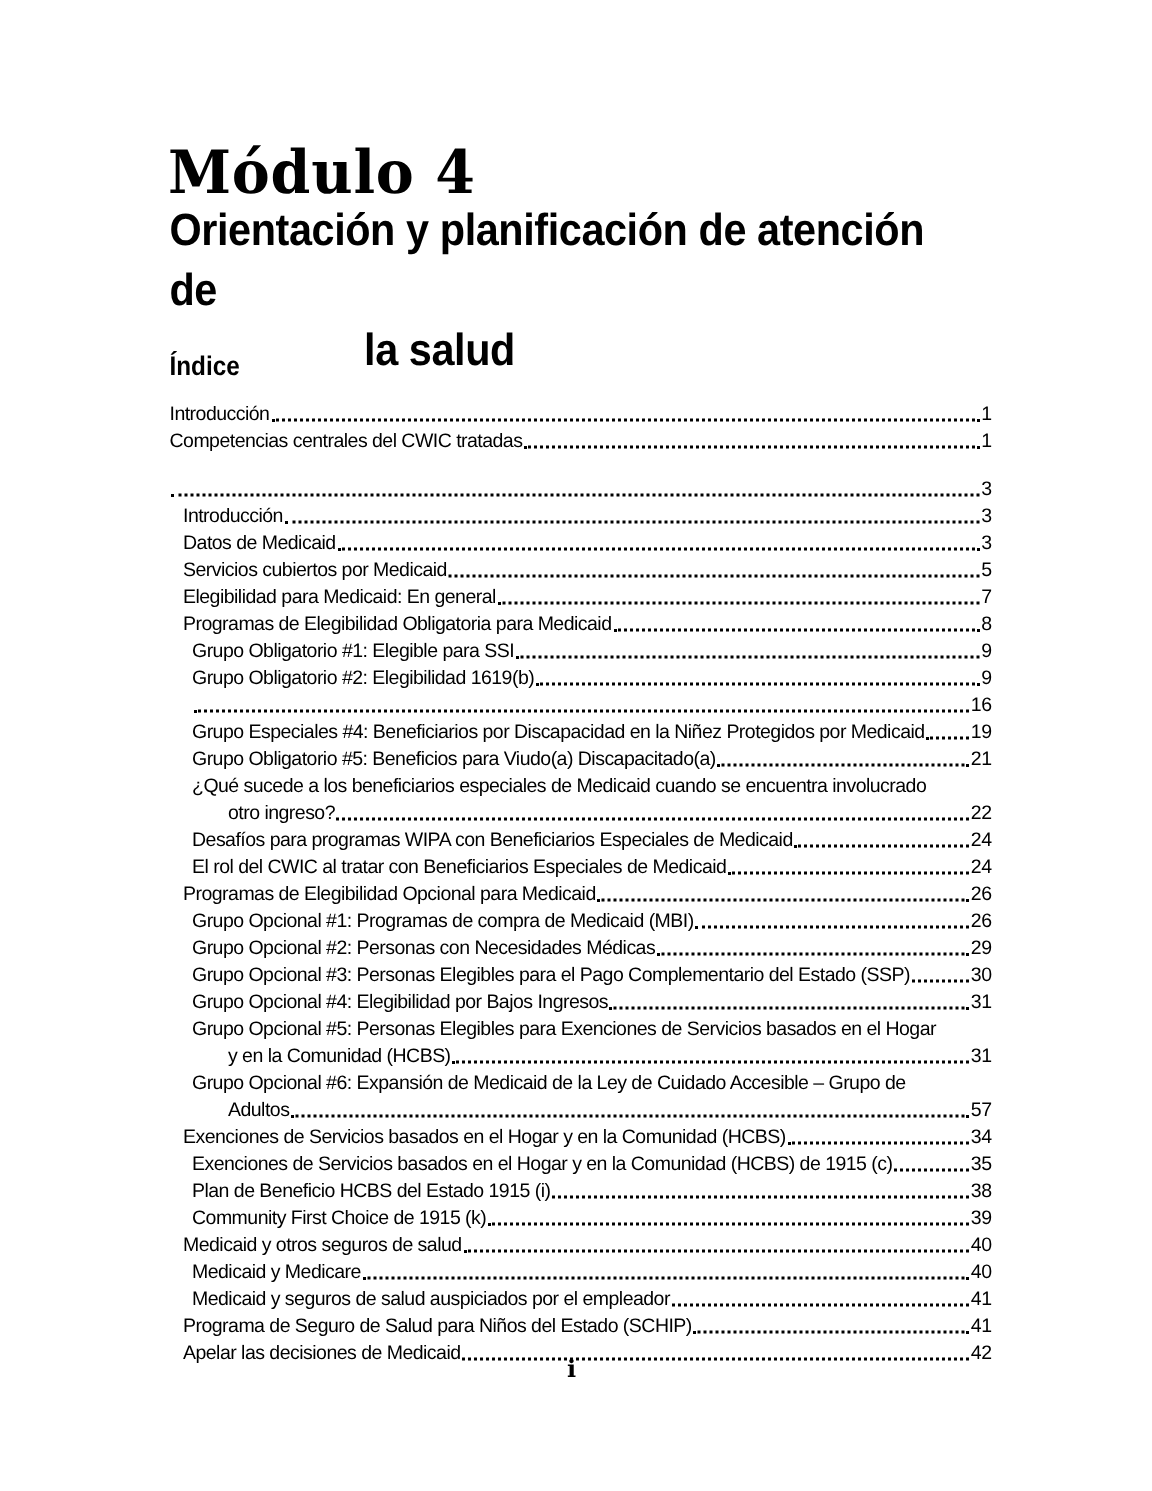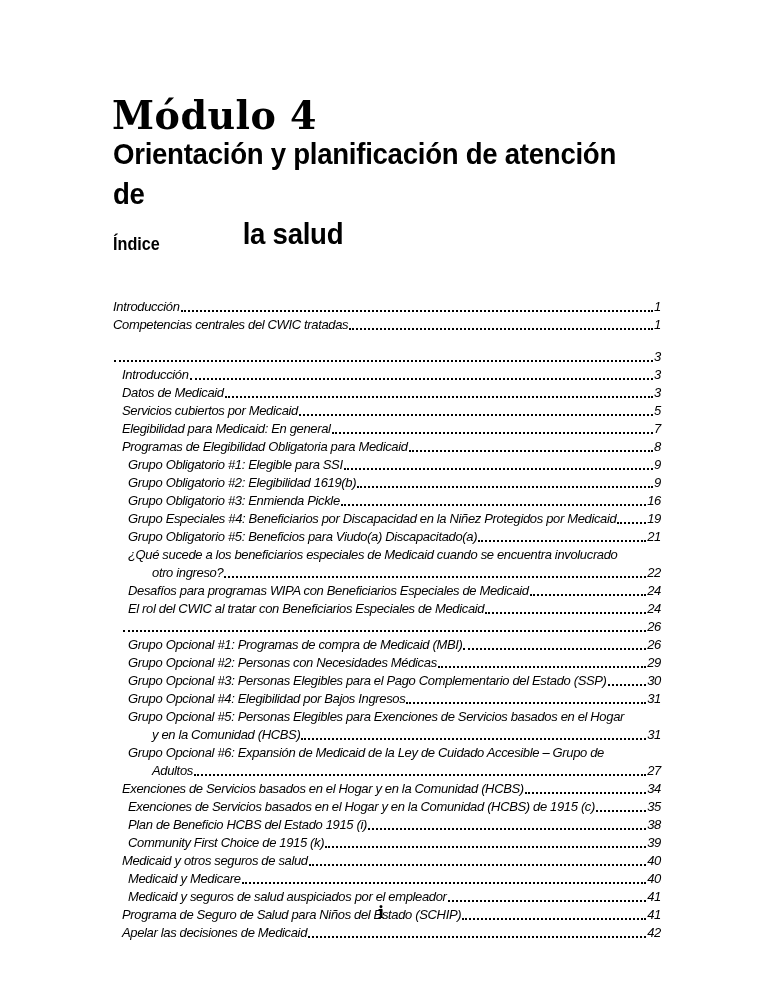--- a/index.html
+++ b/index.html
@@ -16,21 +16,21 @@
     font-family: "Liberation Sans", sans-serif; font-weight: bold;
     font-size: 30px; line-height: 40px; letter-spacing: -0.3px;
     transform: scaleX(0.92); transform-origin: left top;
   }
   .subtitle .line2 { display: block; padding-left: 141px; }
   .index-title {
     position: absolute; left: 113px; top: 234px;
     font-family: "Liberation Sans", sans-serif; font-weight: bold;
     font-size: 18px; transform: scaleX(0.9); transform-origin: left top;
   }
-  .toc { position: absolute; left: 113px; top: 298px; width: 548px; font-style: italic; }
+  .toc { position: absolute; left: 113px; top: 267px; width: 548px; }
   .toc-row {
     display: flex; align-items: flex-end; height: 18px;
     font-family: "Liberation Sans", sans-serif; font-size: 13px; line-height: 18px;
     letter-spacing: -0.35px; white-space: nowrap;
   }
   .toc-row.wrap { height: auto; display: block; white-space: normal; }
   .toc-row .label { flex: 0 0 auto; }
   .toc-row .dots {
     flex: 1 1 auto; overflow: hidden; margin: 0 1px;
     border-bottom: 2px dotted #000; height: 0; margin-bottom: 4px;
@@ -112,21 +112,20 @@
         <span class="label">Grupo Obligatorio #1:  Elegible para SSI</span>
         <span class="dots"></span>
         <span class="num">9</span>
       </div>
     <div class="toc-row lvl3">
         <span class="label">Grupo Obligatorio #2:  Elegibilidad 1619(b)</span>
         <span class="dots"></span>
         <span class="num">9</span>
       </div>
     <div class="toc-row lvl3">
-        <span class="label">Grupo Obligatorio #3:  Enmienda Pickle</span>
         <span class="dots"></span>
         <span class="num">16</span>
       </div>
     <div class="toc-row lvl3">
         <span class="label">Grupo Especiales #4:  Beneficiarios por Discapacidad en la Niñez Protegidos por Medicaid</span>
         <span class="dots"></span>
         <span class="num">19</span>
       </div>
     <div class="toc-row lvl3">
         <span class="label">Grupo Obligatorio #5:  Beneficios para Viudo(a) Discapacitado(a)</span>
@@ -148,20 +147,21 @@
         <span class="dots"></span>
         <span class="num">24</span>
       </div>
     <div class="toc-row lvl3">
         <span class="label">El rol del CWIC al tratar con Beneficiarios Especiales de Medicaid</span>
         <span class="dots"></span>
         <span class="num">24</span>
       </div>
 
     <div class="toc-row lvl2">
+        <span class="label">Programas de Elegibilidad Opcional para Medicaid</span>
         <span class="dots"></span>
         <span class="num">26</span>
       </div>
 
     <div class="toc-row lvl3">
         <span class="label">Grupo Opcional #1:  Programas de compra de Medicaid (MBI)</span>
         <span class="dots"></span>
         <span class="num">26</span>
       </div>
     <div class="toc-row lvl3">
@@ -186,21 +186,21 @@
           <span class="label">y en la Comunidad (HCBS)</span>
           <span class="dots"></span>
           <span class="num">31</span>
         </span>
     </div>
     <div class="toc-row wrap lvl3 multi">
       <span class="first">Grupo Opcional #6:  Expansión de Medicaid de la Ley de Cuidado Accesible – Grupo de</span>
       <span class="second">
           <span class="label">Adultos</span>
           <span class="dots"></span>
-          <span class="num">27</span>
+          <span class="num">57</span>
         </span>
     </div>
 
     <div class="toc-row lvl2">
         <span class="label">Exenciones de Servicios basados en el Hogar y en la Comunidad (HCBS)</span>
         <span class="dots"></span>
         <span class="num">34</span>
       </div>
     <div class="toc-row lvl3">
         <span class="label">Exenciones de Servicios basados en el Hogar y en la Comunidad (HCBS) de 1915 (c)</span>

